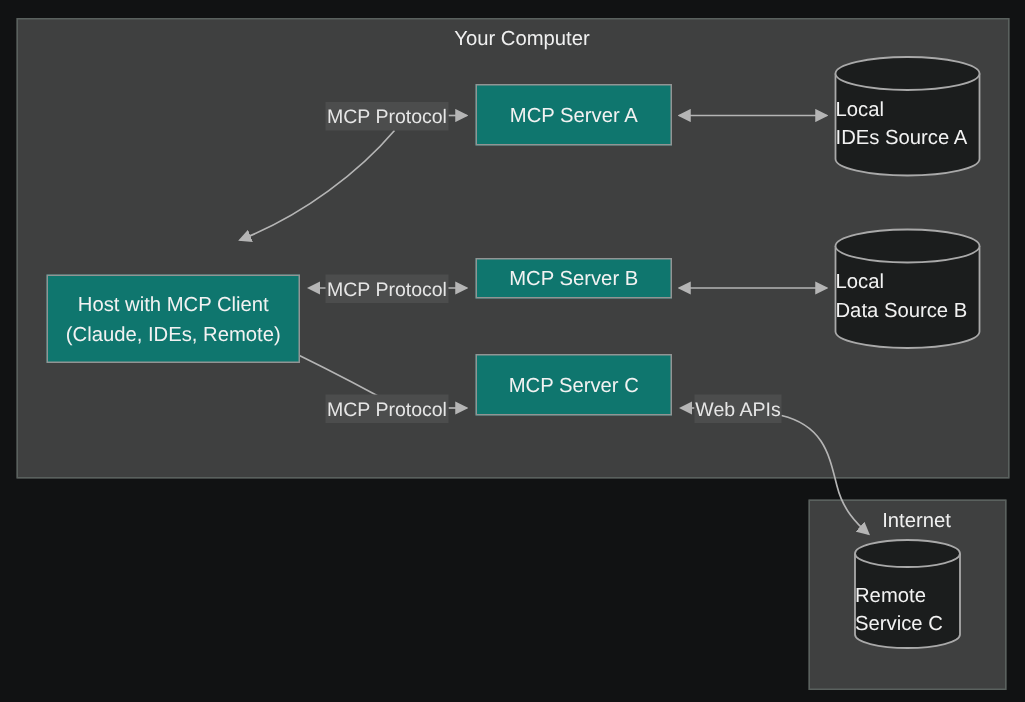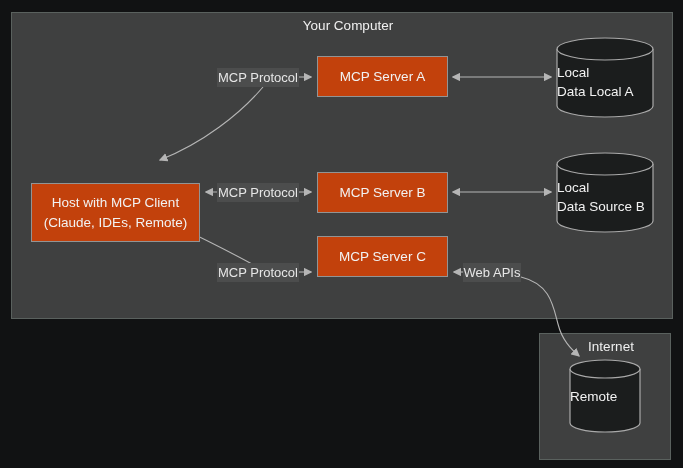--- a/index.html
+++ b/index.html
@@ -14,27 +14,27 @@
   .group-title{
     position:absolute;left:12px;right:0;top:5px;text-align:center;
     color:#f0f0f0;font-size:13.5px;
   }
   
   #edge-layer{position:absolute;left:0;top:0;width:683px;height:468px;pointer-events:none;}
   .edge{stroke:#b5b5b5;stroke-width:1.1;fill:none;}
   .cyl{fill:#1b1d1d;stroke:#a9a9a9;stroke-width:1.2;}
   
   .node{
-    position:absolute;background:#c2410c;border:1.4px solid #929494;box-sizing:border-box;
+    position:absolute;background:#0f766e;border:1.4px solid #929494;box-sizing:border-box;
     color:#f2f2f2;font-size:13.5px;display:flex;flex-direction:column;
     align-items:center;justify-content:center;line-height:20px;text-align:center;
   }
   #host{left:31px;top:163px;width:169px;height:59px;margin-top:20px;}
   #server-a{left:317px;top:56px;width:131px;height:41px;}
-  #server-b{left:317px;top:172px;width:131px;height:41px;}
+  #server-b{left:317px;top:172px;width:131px;height:27px;}
   #server-c{left:317px;top:236px;width:131px;height:41px;}
   
   .edge-label{
     position:absolute;background:#4c4d4d;color:#e6e6e6;font-size:13px;
     display:flex;align-items:center;justify-content:center;box-sizing:border-box;
   }
   #label-protocol-a{left:217px;top:68px;width:82px;height:19px;}
   #label-protocol-b{left:217px;top:183px;width:82px;height:19px;}
   #label-protocol-c{left:217px;top:263px;width:82px;height:19px;}
   #label-web-apis{left:463px;top:263px;width:58px;height:19px;}
@@ -111,23 +111,24 @@
     <div>MCP Server C</div>
   </div>
 
   <div class="edge-label" id="label-protocol-a">MCP Protocol</div>
   <div class="edge-label" id="label-protocol-b">MCP Protocol</div>
   <div class="edge-label" id="label-protocol-c">MCP Protocol</div>
   <div class="edge-label" id="label-web-apis">Web APIs</div>
 
   <div class="cyl-text" id="data-a-text">
     <div>Local</div>
-    <div>Data Local A</div>
+    <div>IDEs Source A</div>
   </div>
   <div class="cyl-text" id="data-b-text">
     <div>Local</div>
     <div>Data Source B</div>
   </div>
   <div class="cyl-text" id="remote-c-text">
     <div>Remote</div>
+    <div>Service C</div>
   </div>
 
 </div>
 
 </body></html>

